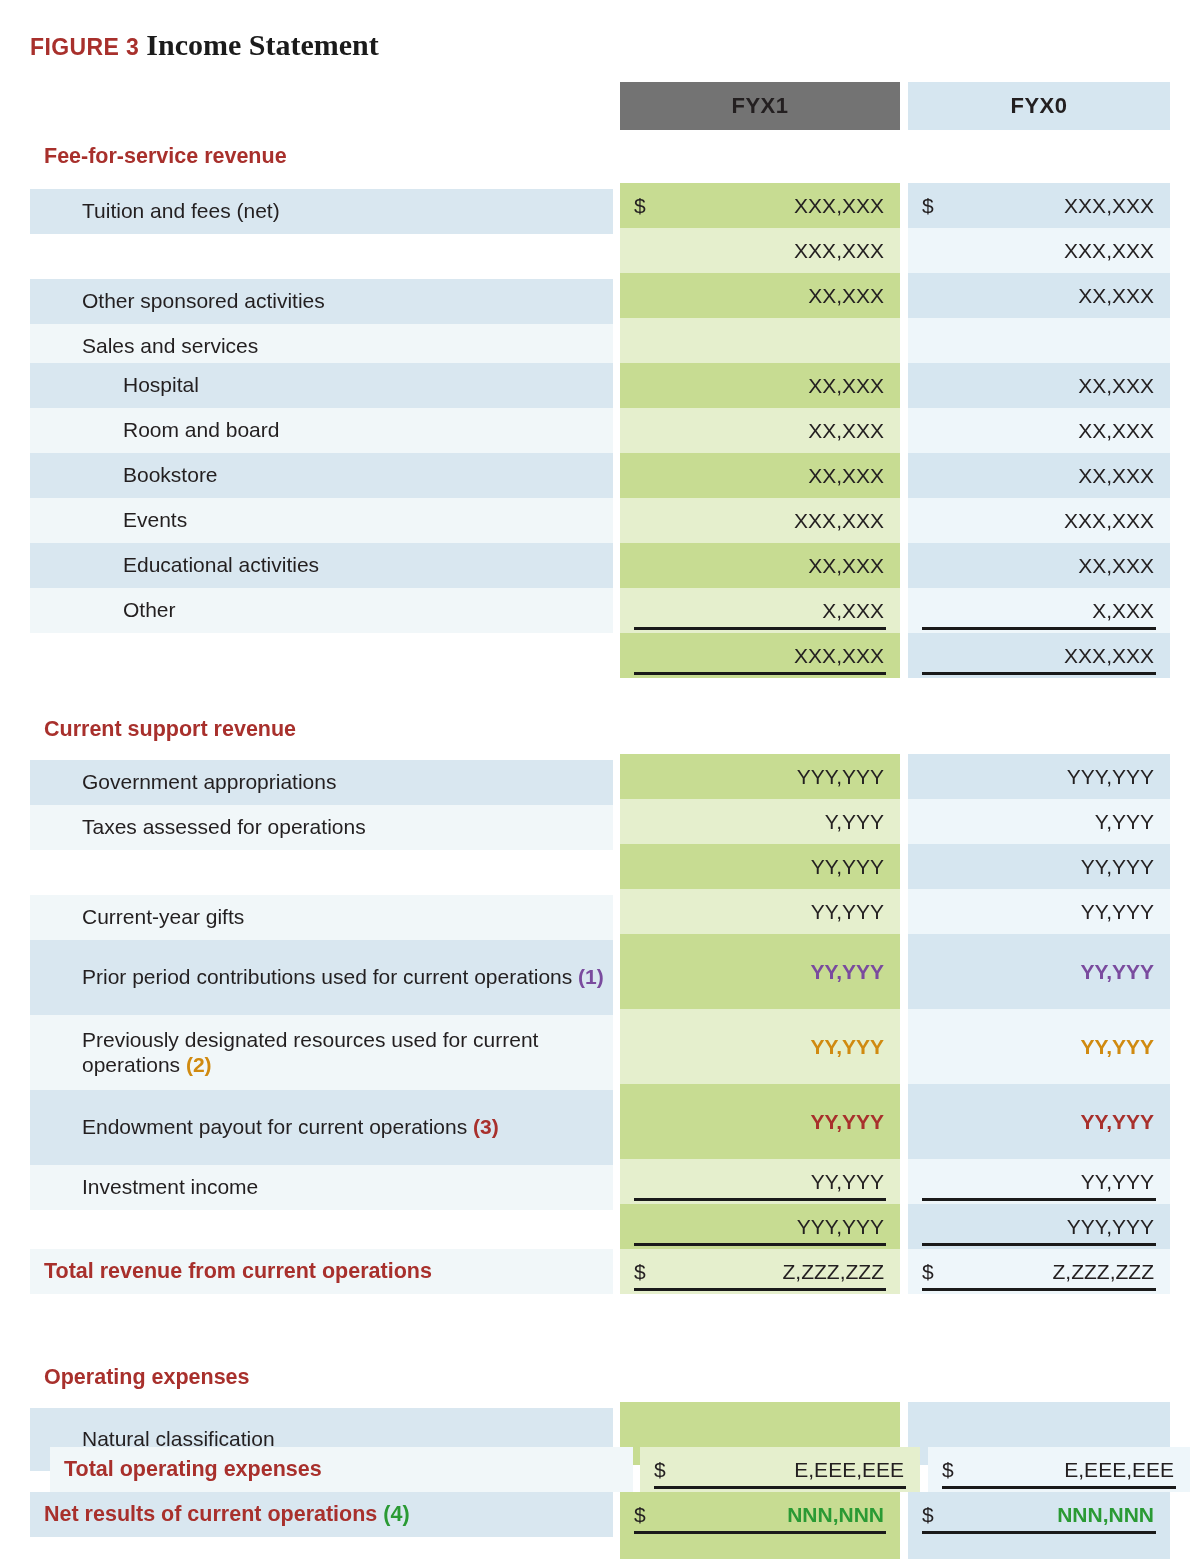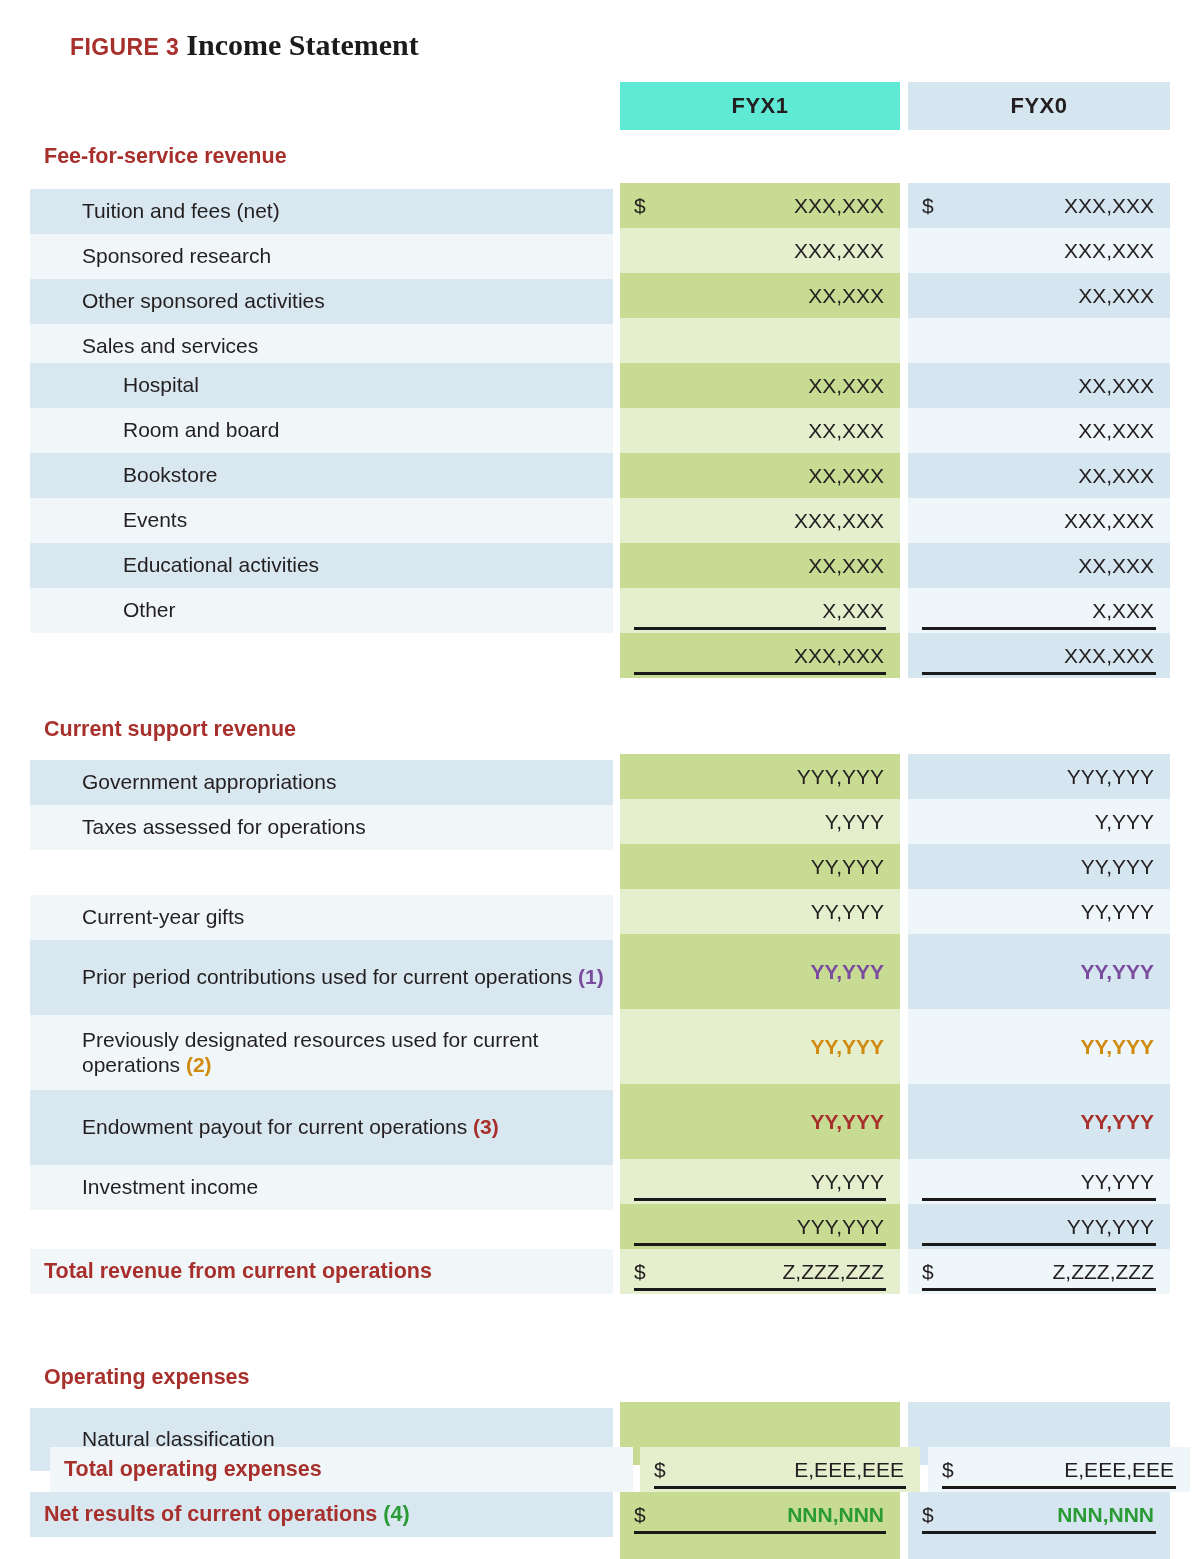--- a/index.html
+++ b/index.html
@@ -6,21 +6,21 @@
   body{
     width:1200px;height:1559px;
     background:#ffffff;
     font-family:"Liberation Sans", sans-serif;
     -webkit-font-smoothing:antialiased;
     overflow:hidden;
   }
   .page{position:relative;width:1200px;height:1559px;}
 
   
-  .title-bar{position:absolute;left:30px;top:28px;white-space:nowrap;margin-left:40px;}
+  .title-bar{position:absolute;left:30px;top:28px;white-space:nowrap;}
   .fig-label{
     font-family:"Liberation Sans", sans-serif;
     font-weight:bold;font-size:23px;letter-spacing:.4px;
     color:#a8302c;vertical-align:baseline;
   }
   .fig-title{
     font-family:"Liberation Serif", serif;
     font-weight:bold;font-size:30px;color:#1b1b1b;
     vertical-align:baseline;margin-left:7px;
   }
@@ -61,21 +61,21 @@
 
   
   .bg-lblA{background:#d9e7f0;}
   .bg-lblB{background:#f1f7f9;}
   .bg-lblW{background:transparent;}
   .bg-g1{background:#c7dc92;}
   .bg-g2{background:#e5efcd;}
   .bg-b1{background:#d6e6f0;}
   .bg-b2{background:#eef6fa;}
 
-  .hdr-g{background:#5eead4;}
+  .hdr-g{background:#737373;}
   .hdr-b{background:#d6e6f0;}
   .hdr-txt{
     display:flex;align-items:center;justify-content:center;
     width:100%;height:100%;
     font-weight:bold;font-size:22px;color:#231f20;letter-spacing:.5px;
   }
 
   
   .rule{
     position:absolute;bottom:3px;left:14px;right:14px;
@@ -133,23 +133,20 @@
         <div class="val c1 bg-g1">
           <span class="cur">$</span>
           <span class="num ">XXX,XXX</span>
         </div>
         <div class="val c2 bg-b1">
           <span class="cur">$</span>
           <span class="num ">XXX,XXX</span>
         </div>
       </div>
       <div class="row" style="position: absolute; left: 0px; top: 228px; width: 1200px; height: 45px;">
-        <div class="lbl i1 bg-lblB">
-          <span class="wrap">Sponsored research</span>
-        </div>
         <div class="val c1 bg-g2">
           <span class="num ">XXX,XXX</span>
         </div>
         <div class="val c2 bg-b2">
           <span class="num ">XXX,XXX</span>
         </div>
       </div>
       <div class="row" style="position: absolute; left: 0px; top: 273px; width: 1200px; height: 45px;">
         <div class="lbl i1 bg-lblA">
           <span class="wrap">Other sponsored activities</span>

